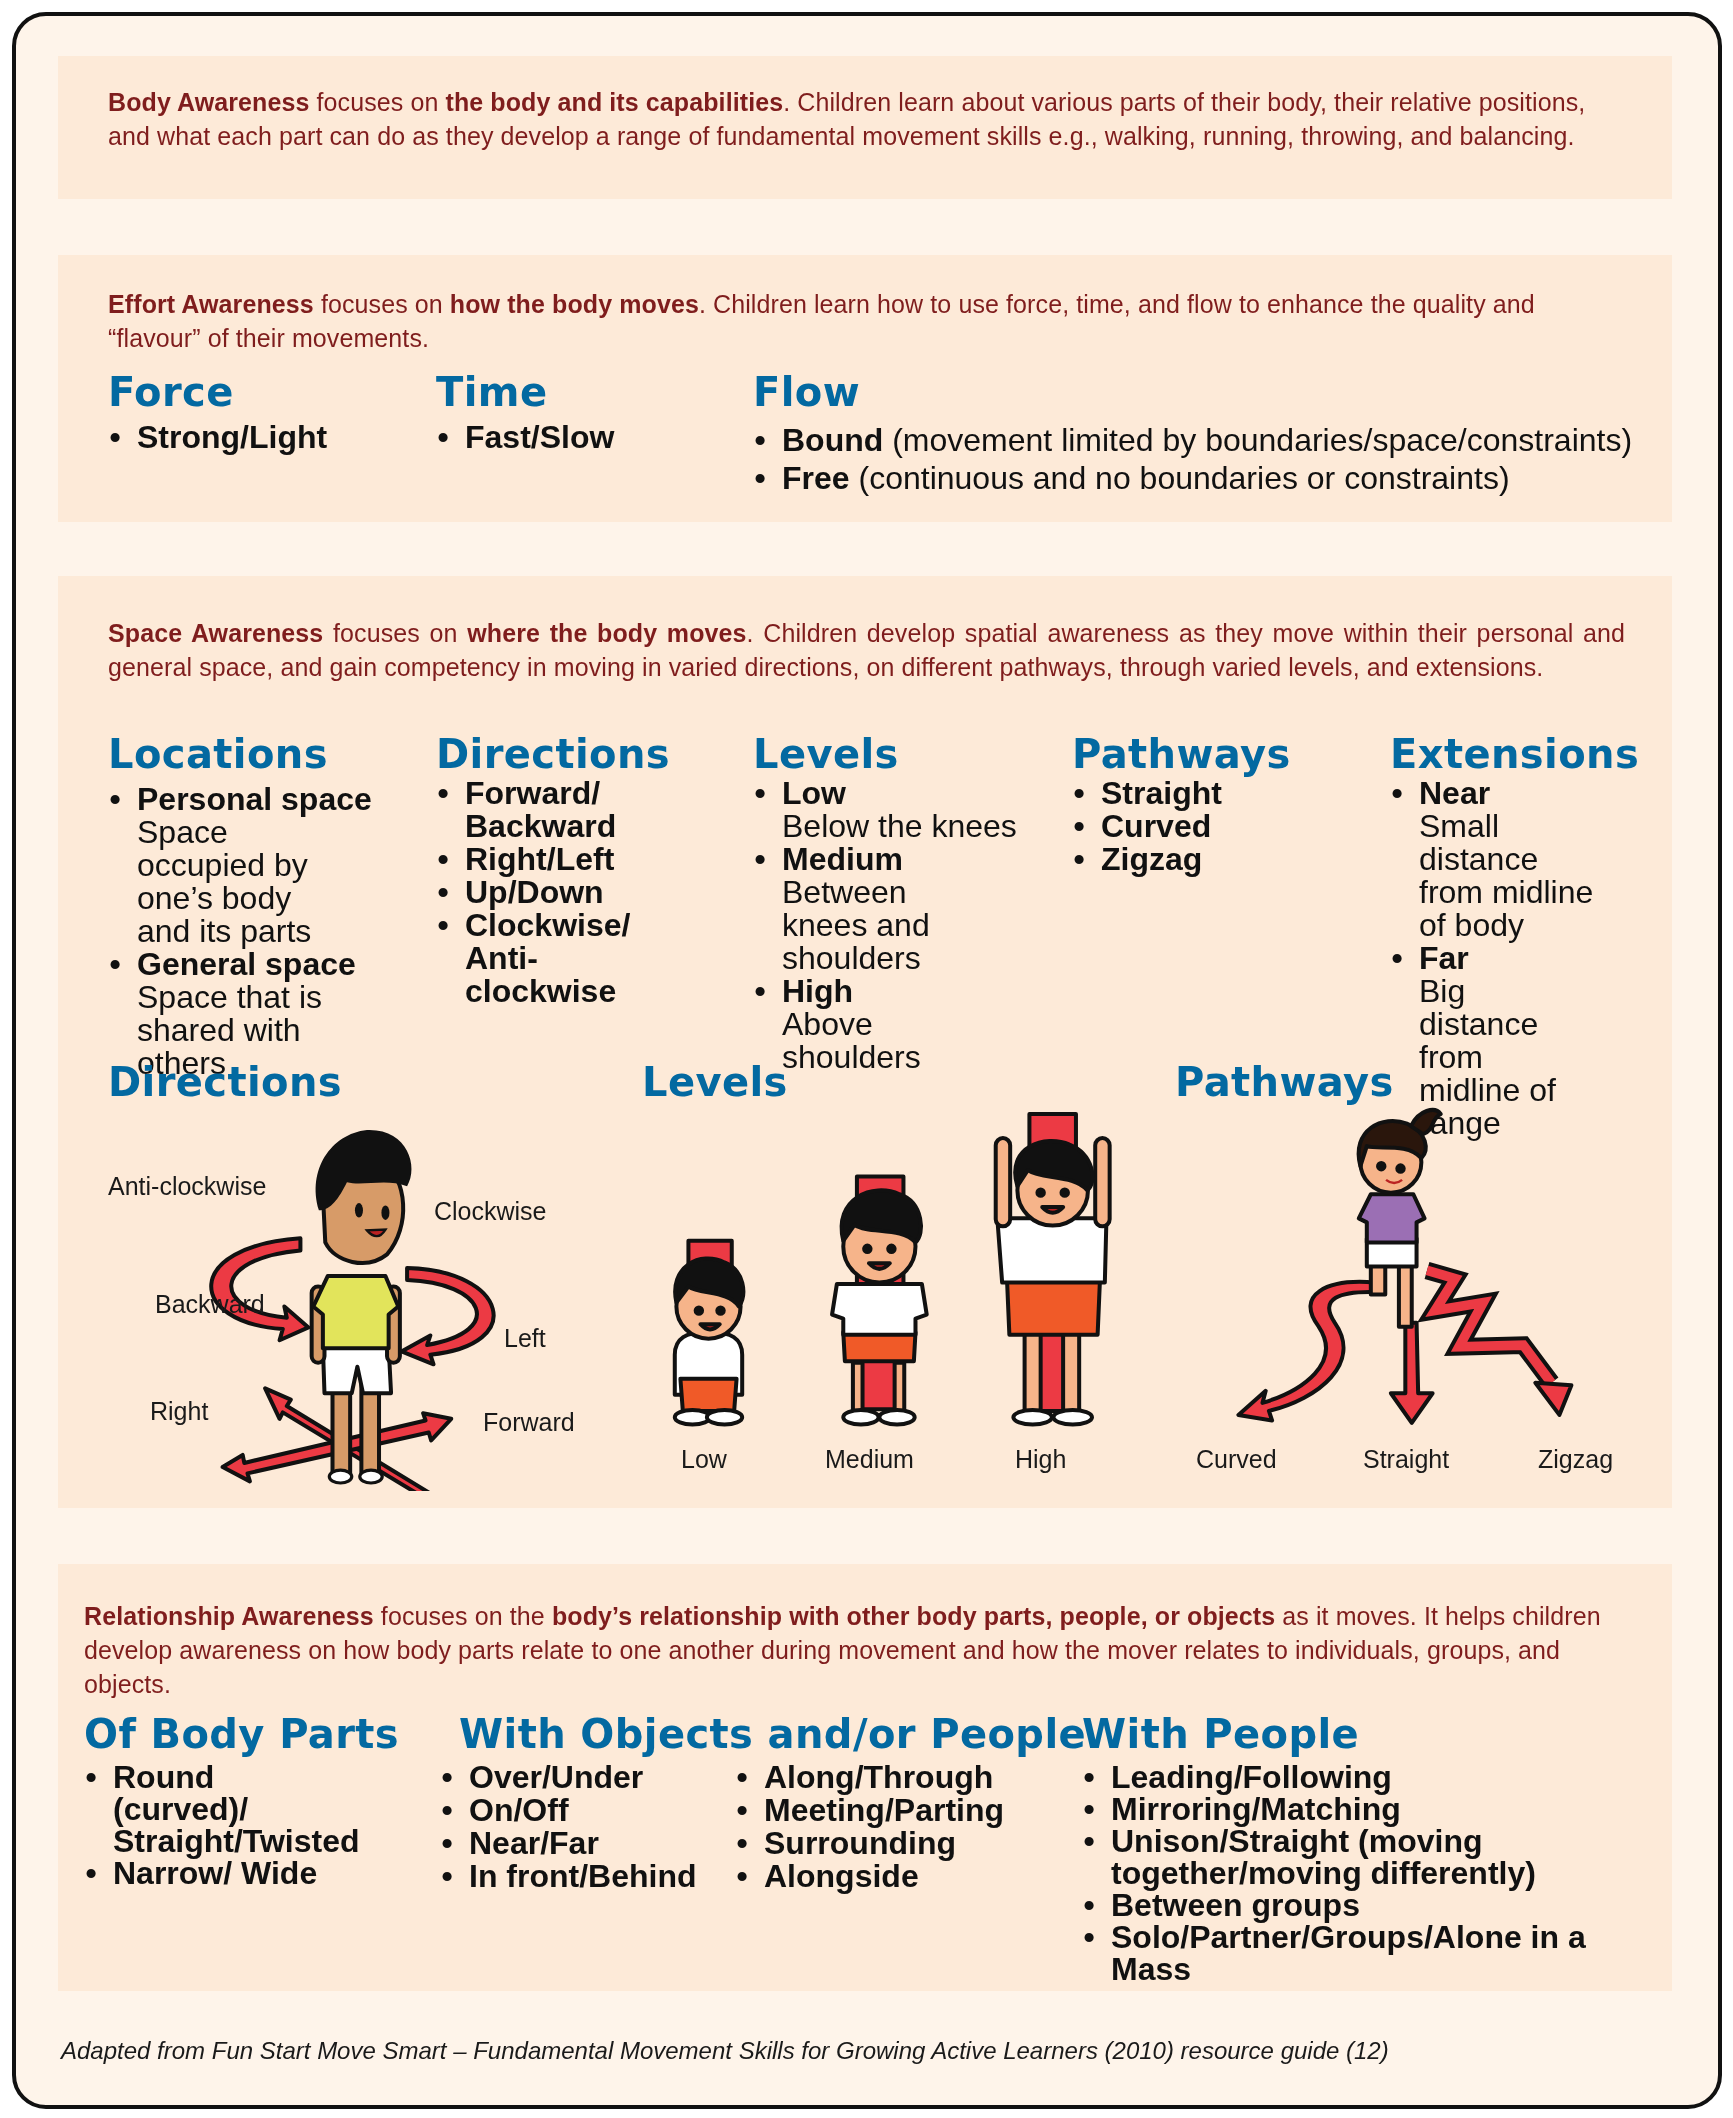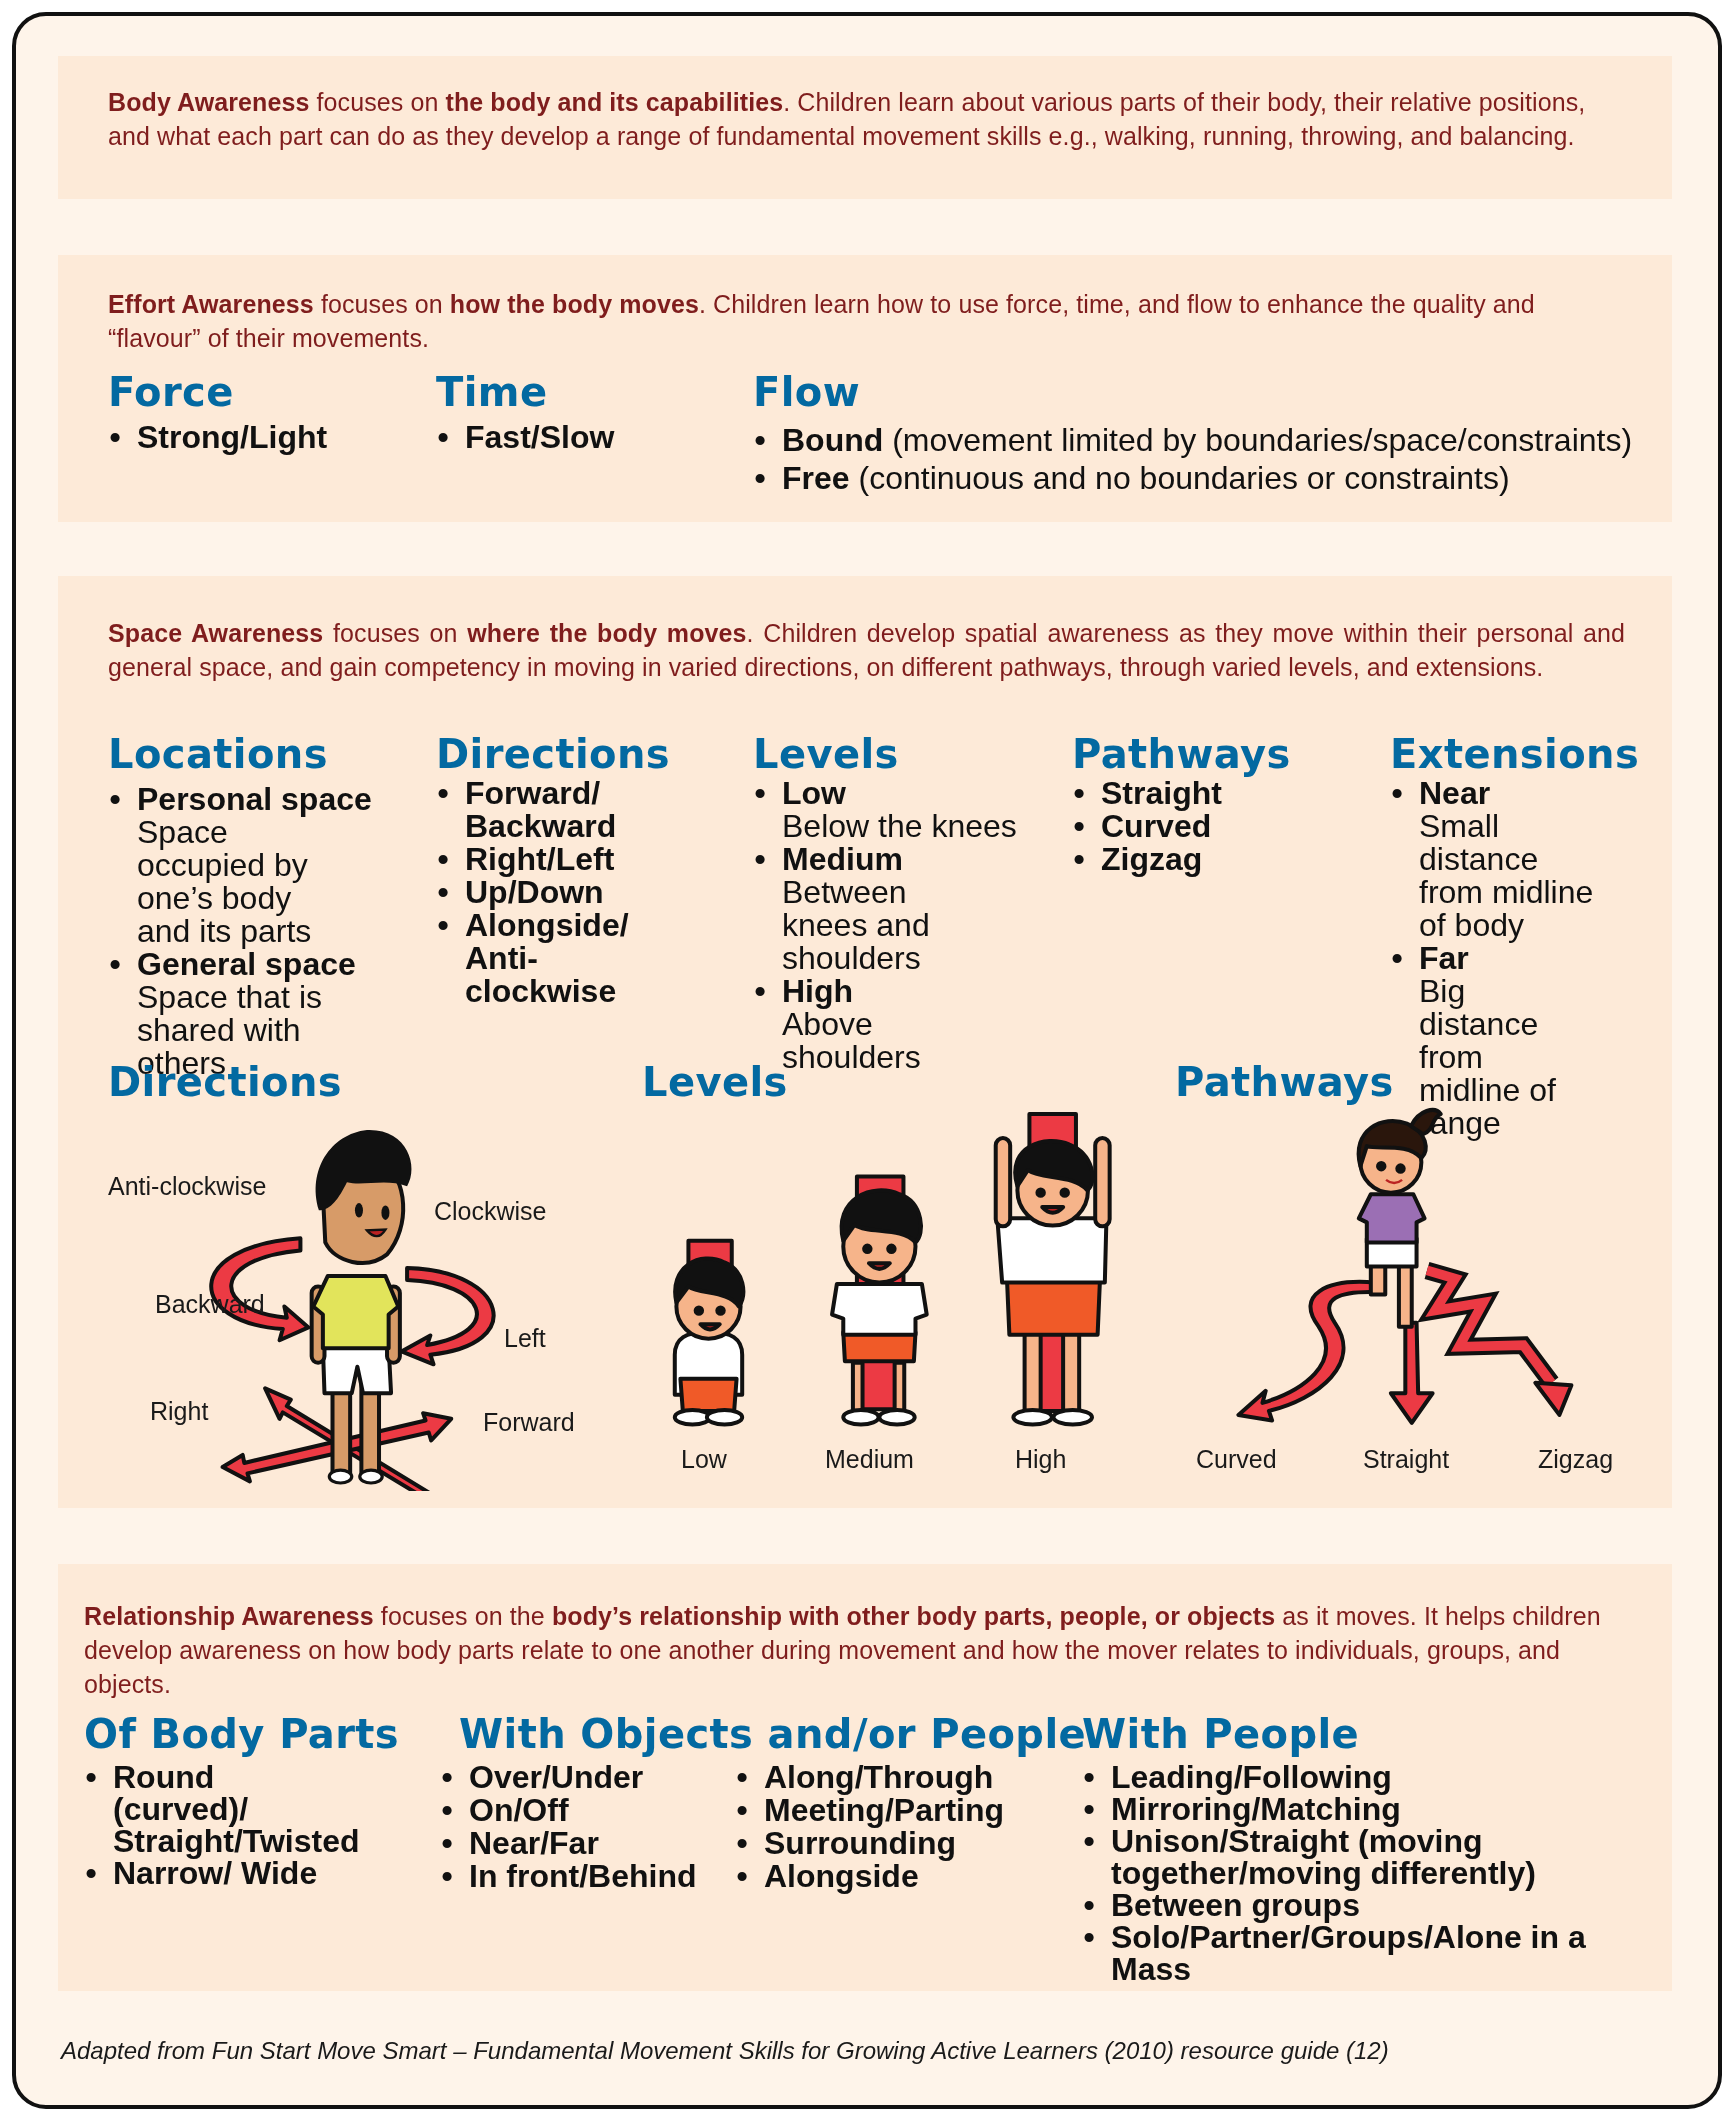--- a/index.html
+++ b/index.html
@@ -69,21 +69,21 @@
   <ul class="list" style="left:50px;top:207px;width:289px;">
     <li><span class="t">Personal space</span><span class="d" style="width:209px;">Space occupied by one’s body and its parts</span></li>
     <li><span class="t">General space</span><span class="d" style="width:217px;">Space that is shared with others</span></li>
   </ul>
 
   <h3 class="heading" style="left:378px;top:159px;">Directions</h3>
   <ul class="list" style="left:378px;top:201px;width:233px;">
     <li><span class="t">Forward/ Backward</span></li>
     <li><span class="t">Right/Left</span></li>
     <li><span class="t">Up/Down</span></li>
-    <li><span class="t">Alongside/ Anti-clockwise</span></li>
+    <li><span class="t">Clockwise/ Anti-clockwise</span></li>
   </ul>
 
   <h3 class="heading" style="left:695px;top:159px;">Levels</h3>
   <ul class="list" style="left:695px;top:201px;width:265px;">
     <li><span class="t">Low</span><span class="d">Below the knees</span></li>
     <li><span class="t">Medium</span><span class="d" style="width:201px;">Between knees and shoulders</span></li>
     <li><span class="t">High</span><span class="d">Above shoulders</span></li>
   </ul>
 
   <h3 class="heading" style="left:1014px;top:159px;">Pathways</h3>

